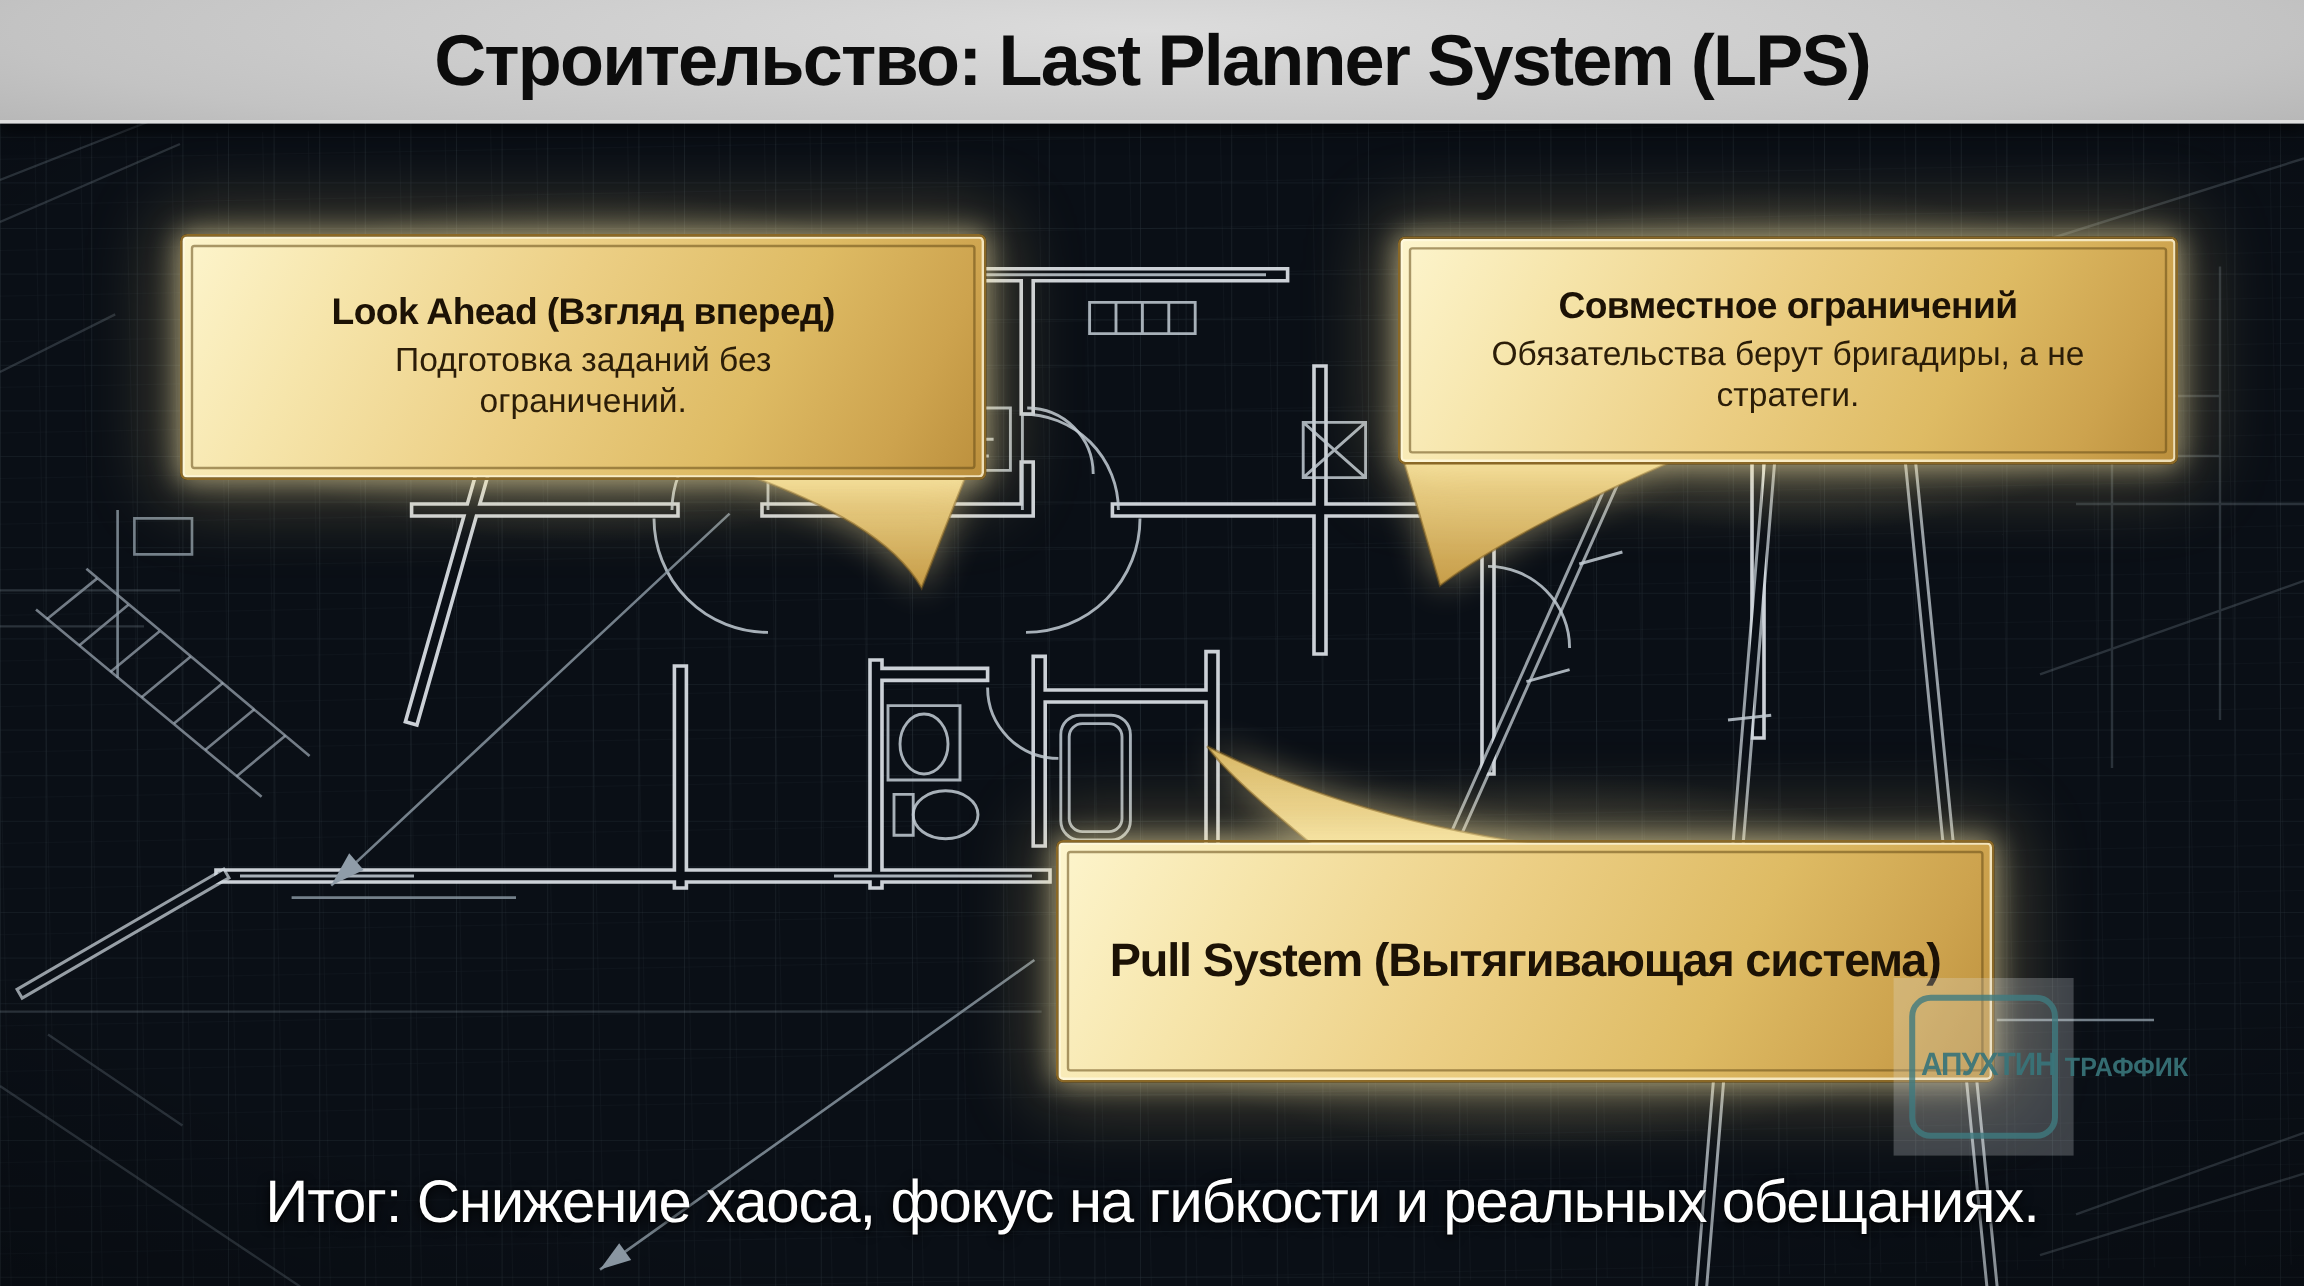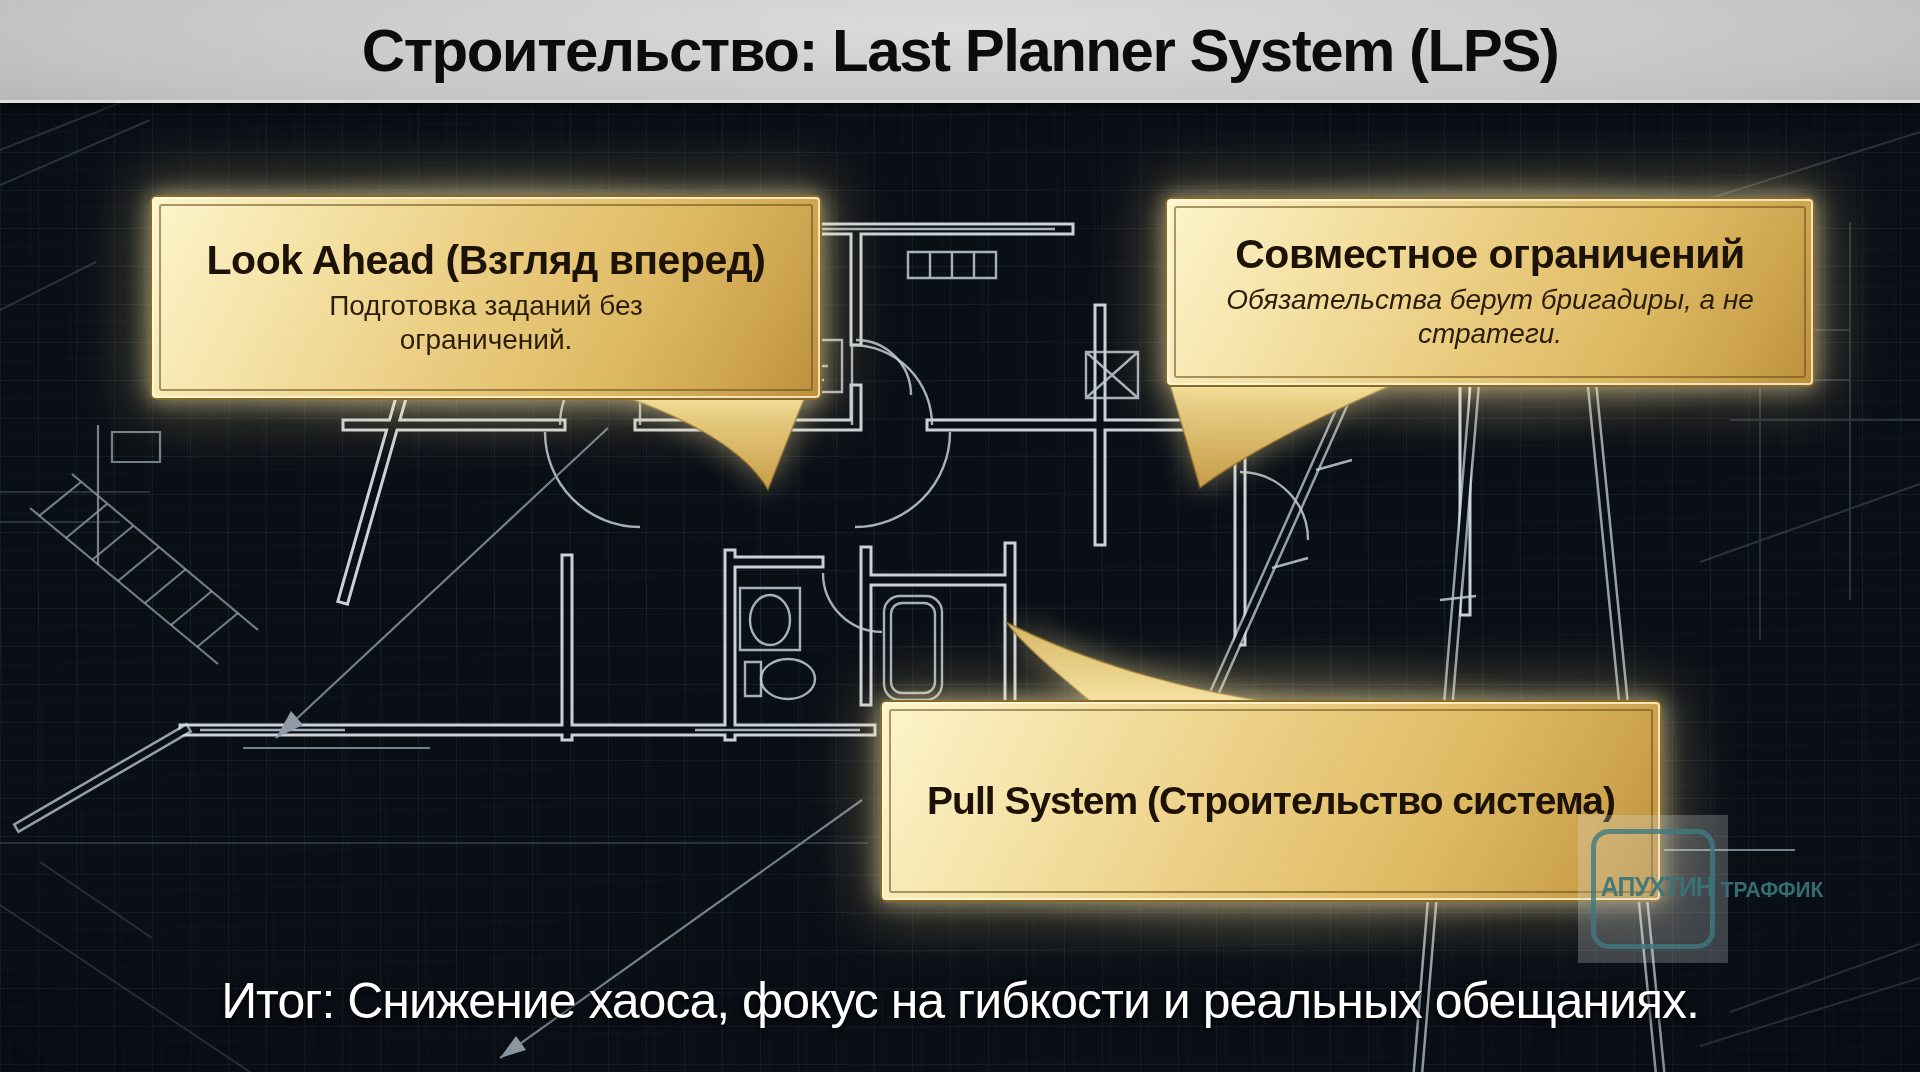--- a/index.html
+++ b/index.html
@@ -27,26 +27,26 @@
            display:flex;flex-direction:column;justify-content:center;align-items:center;
            gap:5px;padding:14px 18px;text-align:center;
            background:linear-gradient(118deg,#fdf5cd 0%,#f6e5ab 20%,#eccf85 45%,#debb64 70%,#cda34e 88%,#bb8f3c 100%);
            box-shadow:0 0 65px 14px rgba(252,228,148,.28),0 0 22px 2px rgba(255,242,186,.5),
                       inset 0 0 0 2px rgba(255,250,226,.75);}
   .callout::before{content:"";position:absolute;inset:7px;border:2px solid rgba(100,74,22,.55);
                    border-radius:3px;pointer-events:none;}
   #callout-look-ahead{left:150px;top:195px;width:672px;height:205px;}
   #callout-joint-planning{left:1165px;top:197px;width:650px;height:190px;}
   #callout-pull-system{left:880px;top:700px;width:782px;height:202px;}
-  .callout-title{font-weight:bold;font-size:41px;line-height:1.12;color:#1c1205;
+  .callout-title{font-weight:bold;font-size:31px;line-height:1.12;color:#1c1205;
                  letter-spacing:-0.5px;white-space:nowrap;}
   #callout-pull-system .callout-title{font-size:39px;letter-spacing:-1px;}
   .callout-body{font-size:28px;line-height:1.22;color:#2b1d08;}
   #callout-look-ahead .callout-body{max-width:460px;}
-  #callout-joint-planning .callout-body{max-width:590px;font-style:italic;}
+  #callout-joint-planning .callout-body{max-width:590px;}
   #callout-pull-system .callout-body{max-width:560px;}
 
   
   .titlebar{position:absolute;left:0;top:0;width:1920px;height:100px;
             display:flex;align-items:center;justify-content:center;
             background:radial-gradient(95% 190% at 50% 25%,#dcdcdc 0%,#c3c3c3 52%,#9c9c9c 100%);
             border-bottom:3px solid #dedede;box-shadow:0 5px 14px rgba(0,0,0,.65);}
   .titlebar h1{margin:4px;font-size:60px;font-weight:bold;color:#0c0c0c;letter-spacing:-1.5px;}
 
   
@@ -161,21 +161,21 @@
     <div class="callout-title">Look Ahead (Взгляд вперед)</div>
     <div class="callout-body">Подготовка заданий без ограничений.</div>
   </div>
 
   <div class="callout" id="callout-joint-planning">
     <div class="callout-title">Совместное ограничений</div>
     <div class="callout-body">Обязательства берут бригадиры, а не стратеги.</div>
   </div>
 
   <div class="callout" id="callout-pull-system">
-    <div class="callout-title">Pull System (Строительство система)</div>
+    <div class="callout-title">Pull System (Вытягивающая система)</div>
   </div>
 
   <header class="titlebar">
     <h1>Строительство: Last Planner System (LPS)</h1>
   </header>
 
   <div class="footer-text">Итог: Снижение хаоса, фокус на гибкости и реальных обещаниях.</div>
 
   <div class="watermark">
     <div class="wm-frame">

